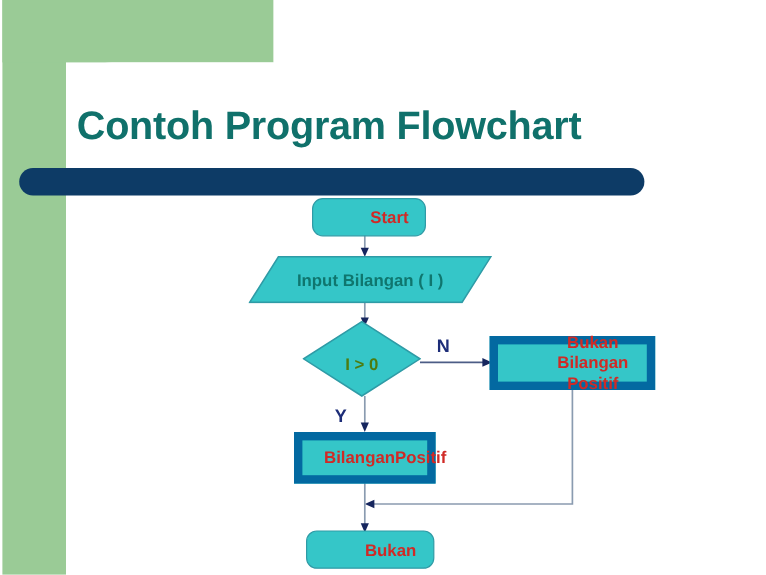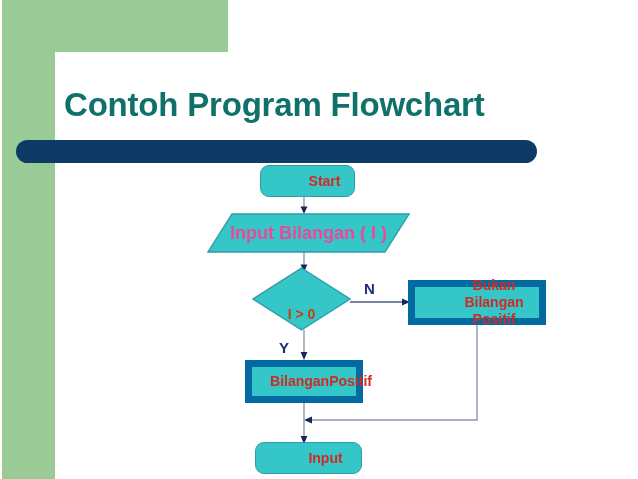--- a/index.html
+++ b/index.html
@@ -67,29 +67,29 @@
   }
   .proc{
     background:#35c6c8;
     border:7px solid #0369a1;
   }
   .para-wrap{position:absolute;}
   .para-wrap svg{display:block;}
   .para-label{
     position:absolute;left:0;top:0;width:100%;height:100%;
     display:flex;align-items:center;justify-content:center;
-    color:#ec4899;font-weight:bold;font-size:18px;
+    color:#0f766e;font-weight:bold;font-size:14px;
     pointer-events:none;
   }
   .dia-wrap{position:absolute;}
   .dia-wrap svg{display:block;}
   .dia-label{
-    position:absolute;left:0;top:15px;width:100%;height:100%;
+    position:absolute;left:0;top:4px;width:100%;height:100%;
     display:flex;align-items:center;justify-content:center;
-    color:#c2410c;font-weight:bold;font-size:14px;
+    color:#4d7c0f;font-weight:bold;font-size:14px;
     pointer-events:none;
   }
 
   
   .conn{position:absolute;}
   .conn svg{display:block;overflow:visible;}
 
   .branch-label{
     position:absolute;
     color:#1d2d78;
@@ -179,16 +179,16 @@
     <span>Bukan Bilangan</span>
     <span>Positif</span>
   </div>
 
   <div class="shape proc" style="left:245px;top:360px;width:118px;height:43px;flex-direction:row;">
     <span>Bilangan</span>
     <span>Positif</span>
   </div>
 
   <div class="shape term" style="left:255px;top:442px;width:107px;height:32px;">
-    <span>Input</span>
+    <span>Bukan</span>
   </div>
 
 </div>
 
 </body></html>

